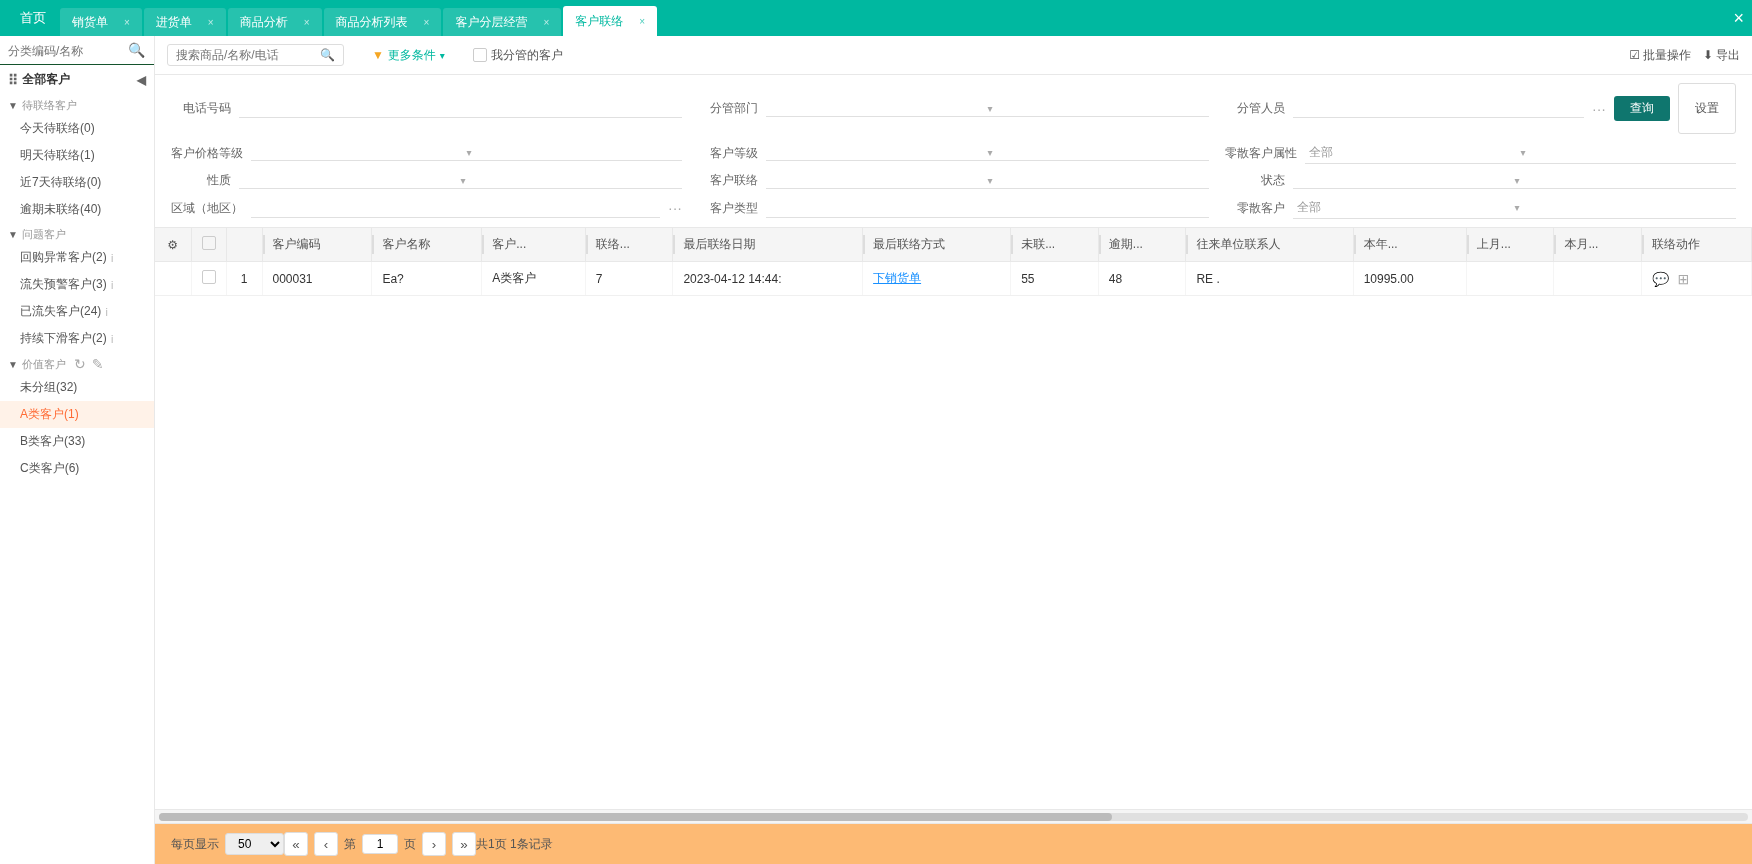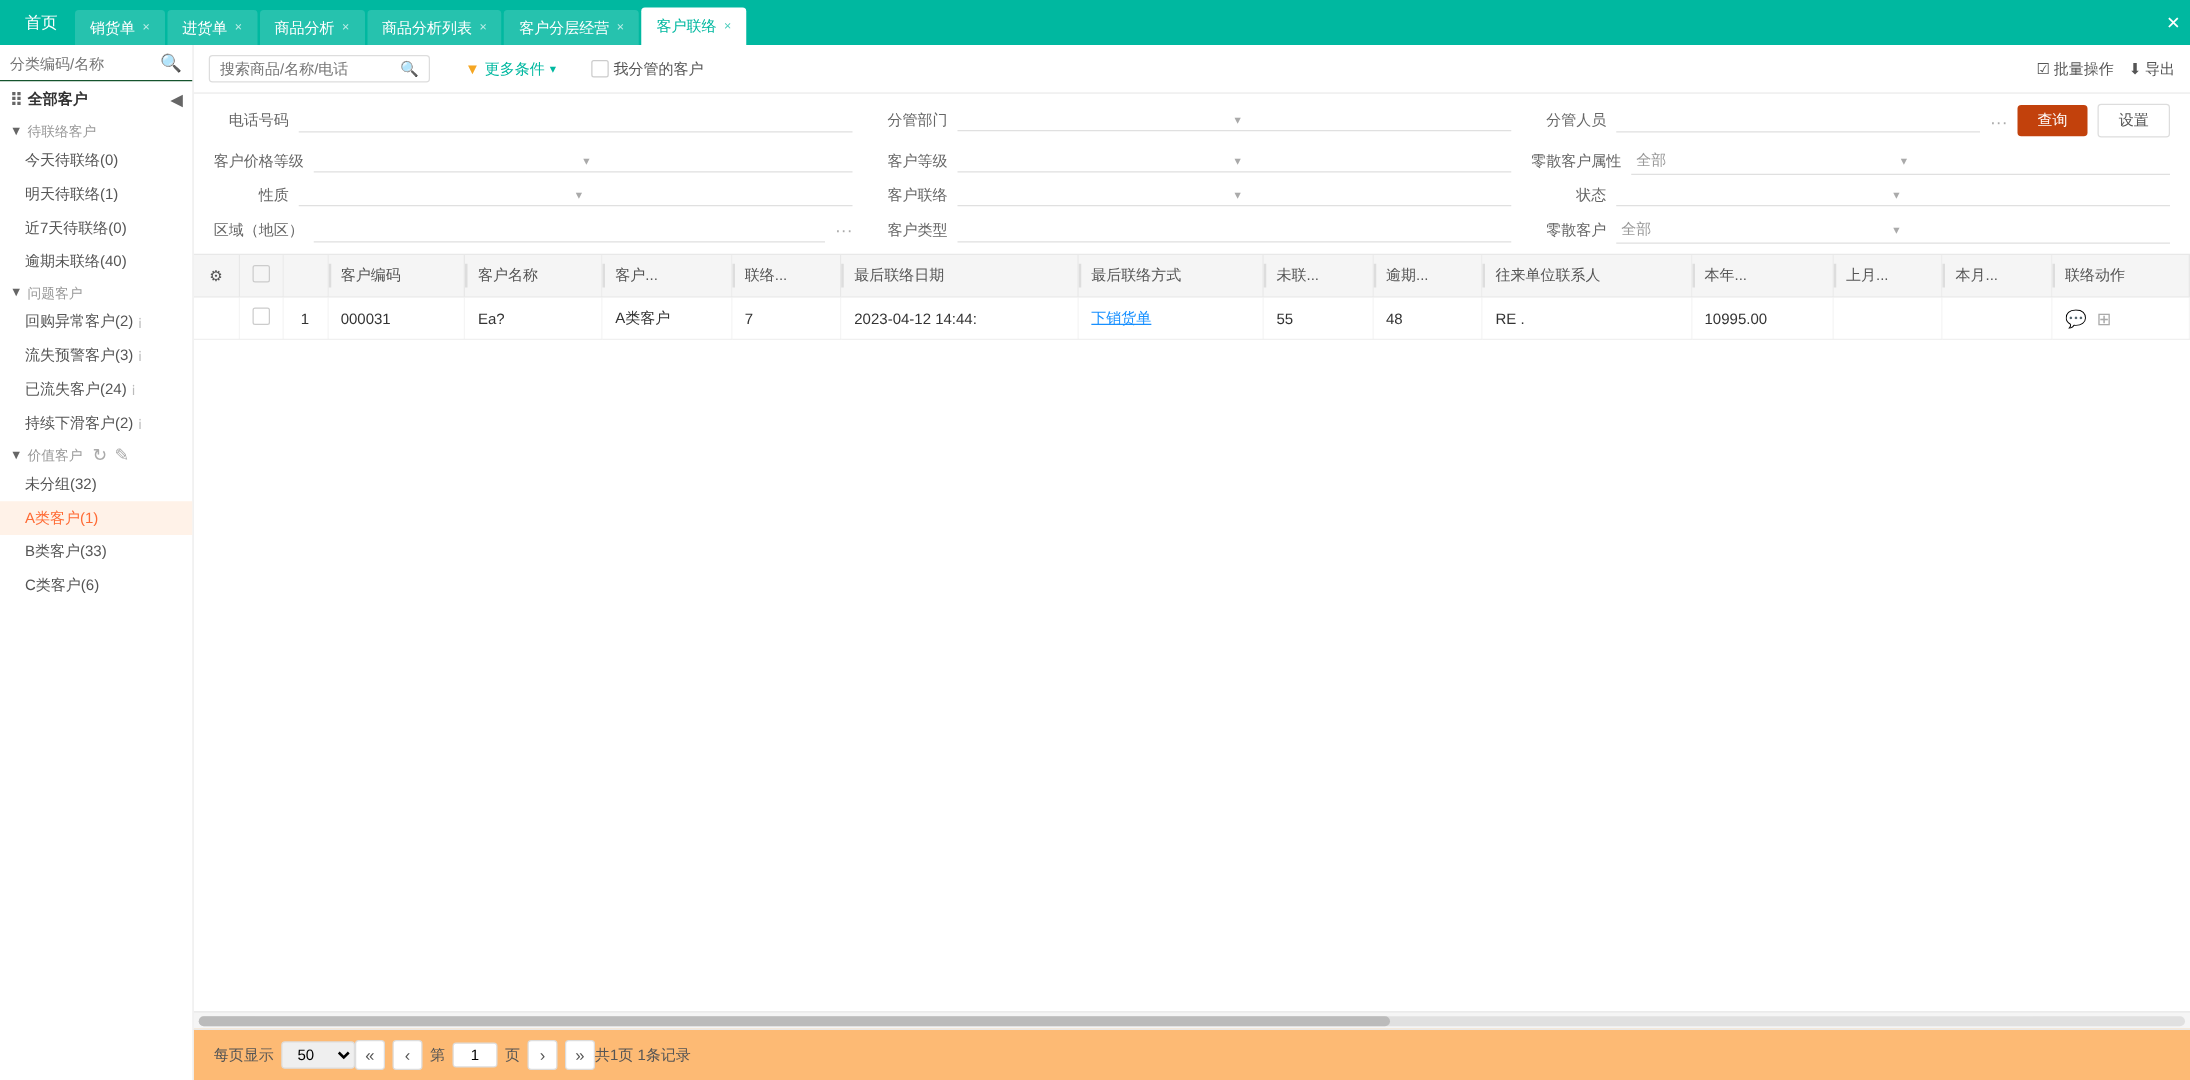--- a/index.html
+++ b/index.html
@@ -1,21 +1,21 @@
 <!DOCTYPE html>
 <html><head>
   <meta charset="utf-8">
   <style>
     * { margin: 0; padding: 0; box-sizing: border-box; }
     body { font-family: "Microsoft YaHei", Arial, sans-serif; font-size: 12px; background: #f0f2f5; color: #333; width: 1752px; height: 864px; overflow: hidden; }
 
     
     .top-nav { display: flex; align-items: center; background: #00b8a0; height: 36px; padding: 0 8px; gap: 2px; }
     .nav-home { color: #fff; font-size: 13px; padding: 0 12px; cursor: pointer; white-space: nowrap; }
-    .nav-tab { display: flex; align-items: center; background: rgba(255,255,255,0.15); color: #fff; border-radius: 3px 3px 0 0; padding: 0 12px; height: 28px; font-size: 12px; cursor: pointer; gap: 6px; white-space: nowrap; margin-top: 8px; justify-content: center; }
+    .nav-tab { display: flex; align-items: center; background: rgba(255,255,255,0.15); color: #fff; border-radius: 3px 3px 0 0; padding: 0 12px; height: 28px; font-size: 12px; cursor: pointer; gap: 16px; white-space: nowrap; margin-top: 8px; justify-content: center; }
     .nav-tab.active { background: #fff; color: #00b8a0; margin-top: 6px; height: 30px; }
     .nav-tab .close-x { font-size: 10px; opacity: 0.7; }
     .nav-close-all { margin-left: auto; color: #fff; font-size: 18px; cursor: pointer; }
 
     
     .main-layout { display: flex; height: calc(864px - 36px); }
 
     
     .sidebar { width: 155px; background: #fff; border-right: 1px solid #e8e8e8; display: flex; flex-direction: column; overflow-y: auto; }
     .sidebar-search { display: flex; align-items: flex-end; padding: 6px 8px; border-bottom: 1px solid #14532d; }
@@ -45,22 +45,22 @@
 
     
     .adv-filters { background: #fff; border-bottom: 1px solid #e8e8e8; padding: 8px 16px; display: grid; grid-template-columns: 1fr 1fr 1fr; gap: 8px 16px; }
     .filter-row { display: flex; align-items: center; gap: 8px; }
     .filter-label { font-size: 12px; color: #666; white-space: nowrap; min-width: 60px; text-align: right; }
     .filter-input { flex: 1; border: none; border-bottom: 1px solid #e0e0e0; outline: none; font-size: 12px; padding: 2px 4px; background: transparent; }
     .filter-select { flex: 1; display: flex; align-items: center; border: none; border-bottom: 1px solid #e0e0e0; padding: 2px 4px; cursor: pointer; }
     .filter-select span { flex: 1; font-size: 12px; color: #999; }
     .filter-select .arrow { font-size: 10px; color: #aaa; }
     .filter-dots { color: #aaa; font-size: 14px; cursor: pointer; }
-    .query-btn { background: #c2410c; color: #fff; border: none; border-radius: 3px; padding: 4px 16px; font-size: 12px; cursor: pointer; }
-    .settings-btn { background: #fff; color: #555; border: 1px solid #ddd; border-radius: 3px; padding: 4px 16px; font-size: 12px; cursor: pointer; }
+    .query-btn { background: #0f766e; color: #fff; border: none; border-radius: 3px; padding: 4px 16px; font-size: 12px; cursor: pointer; }
+    .settings-btn { background: #fff; color: #555; border: 1px solid #ddd; border-radius: 3px; padding: 16px 16px; font-size: 12px; cursor: pointer; }
 
     
     .table-area { flex: 1; overflow-y: auto; overflow-x: auto; }
     table { width: 100%; border-collapse: collapse; font-size: 12px; }
     thead tr { background: #f5f5f5; }
     th { padding: 8px 10px; text-align: left; border-bottom: 1px solid #e8e8e8; border-right: 1px solid #e8e8e8; white-space: nowrap; color: #555; font-weight: normal; position: relative; }
     th .col-sep { position: absolute; left: 0; top: 20%; height: 60%; width: 2px; background: #ddd; }
     td { padding: 8px 10px; border-bottom: 1px solid #f0f0f0; border-right: 1px solid #f5f5f5; white-space: nowrap; color: #333; }
     .col-gear { width: 36px; text-align: center; }
     .col-cb { width: 30px; text-align: center; }

